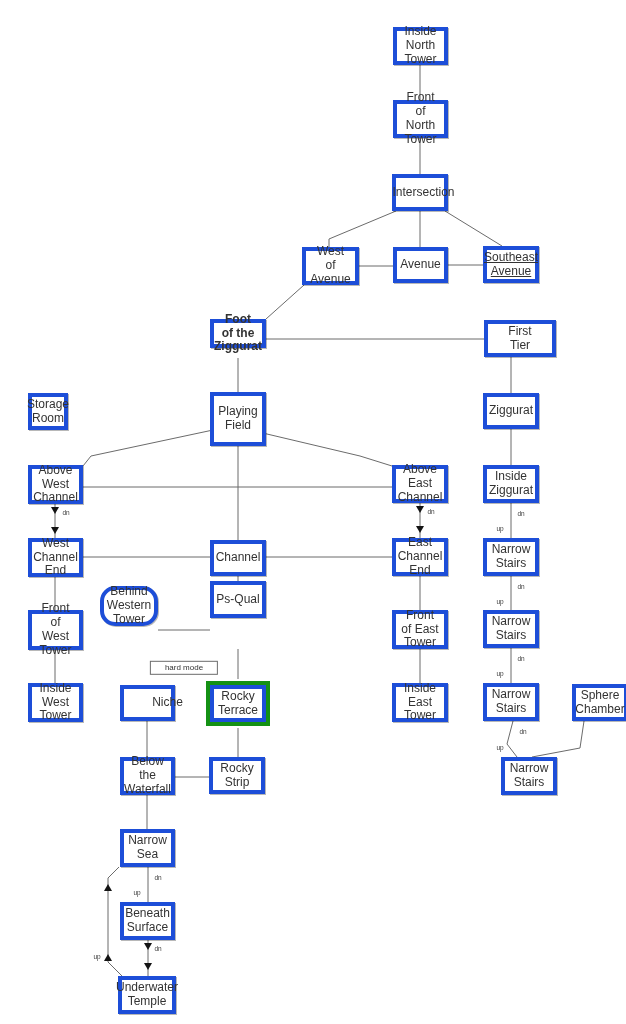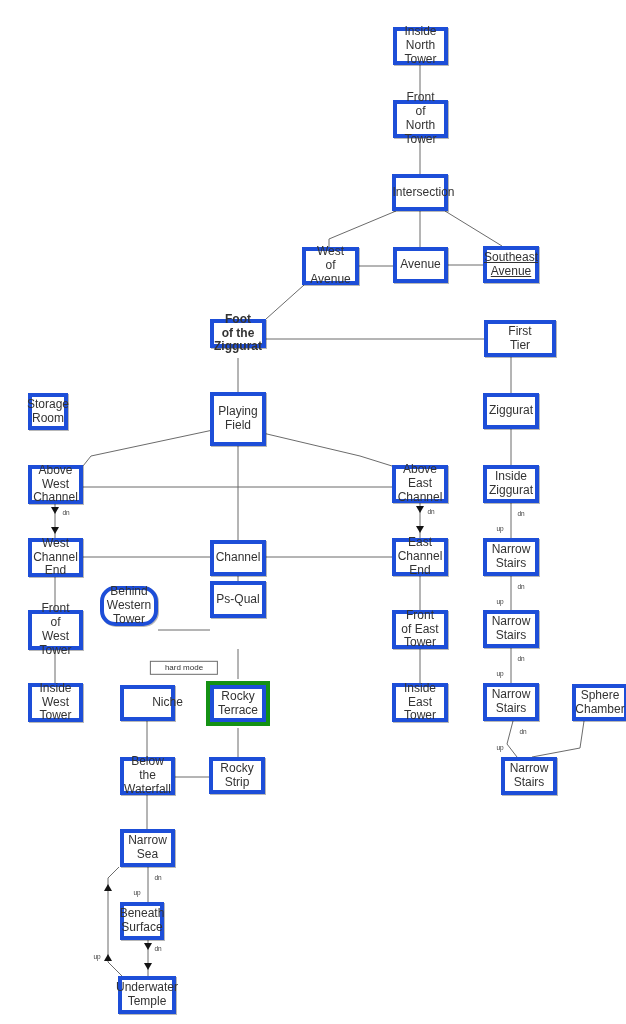--- a/index.html
+++ b/index.html
@@ -170,19 +170,19 @@
 Chamber</div>
       <div class="node" style="left: 120px; top: 757px; width: 55px; height: 38px;">Below
 the
 Waterfall</div>
       <div class="node" style="left: 209px; top: 757px; width: 56px; height: 37px;">Rocky
 Strip</div>
       <div class="node" style="left: 501px; top: 757px; width: 56px; height: 38px;">Narrow
 Stairs</div>
       <div class="node" style="left: 120px; top: 829px; width: 55px; height: 38px;">Narrow
 Sea</div>
-      <div class="node" style="left: 120px; top: 902px; width: 44px; height: 38px; text-align: center;">Beneath
+      <div class="node" style="left: 120px; top: 902px; width: 55px; height: 38px; text-align: center;">Beneath
 Surface</div>
       <div class="node" style="left: 118px; top: 976px; width: 58px; height: 38px;">Underwater
 Temple</div>
     </div>
   <div class="pill" style="left: 184px; top: 630px;">hard mode</div>
 </div>
 
 </body></html>

